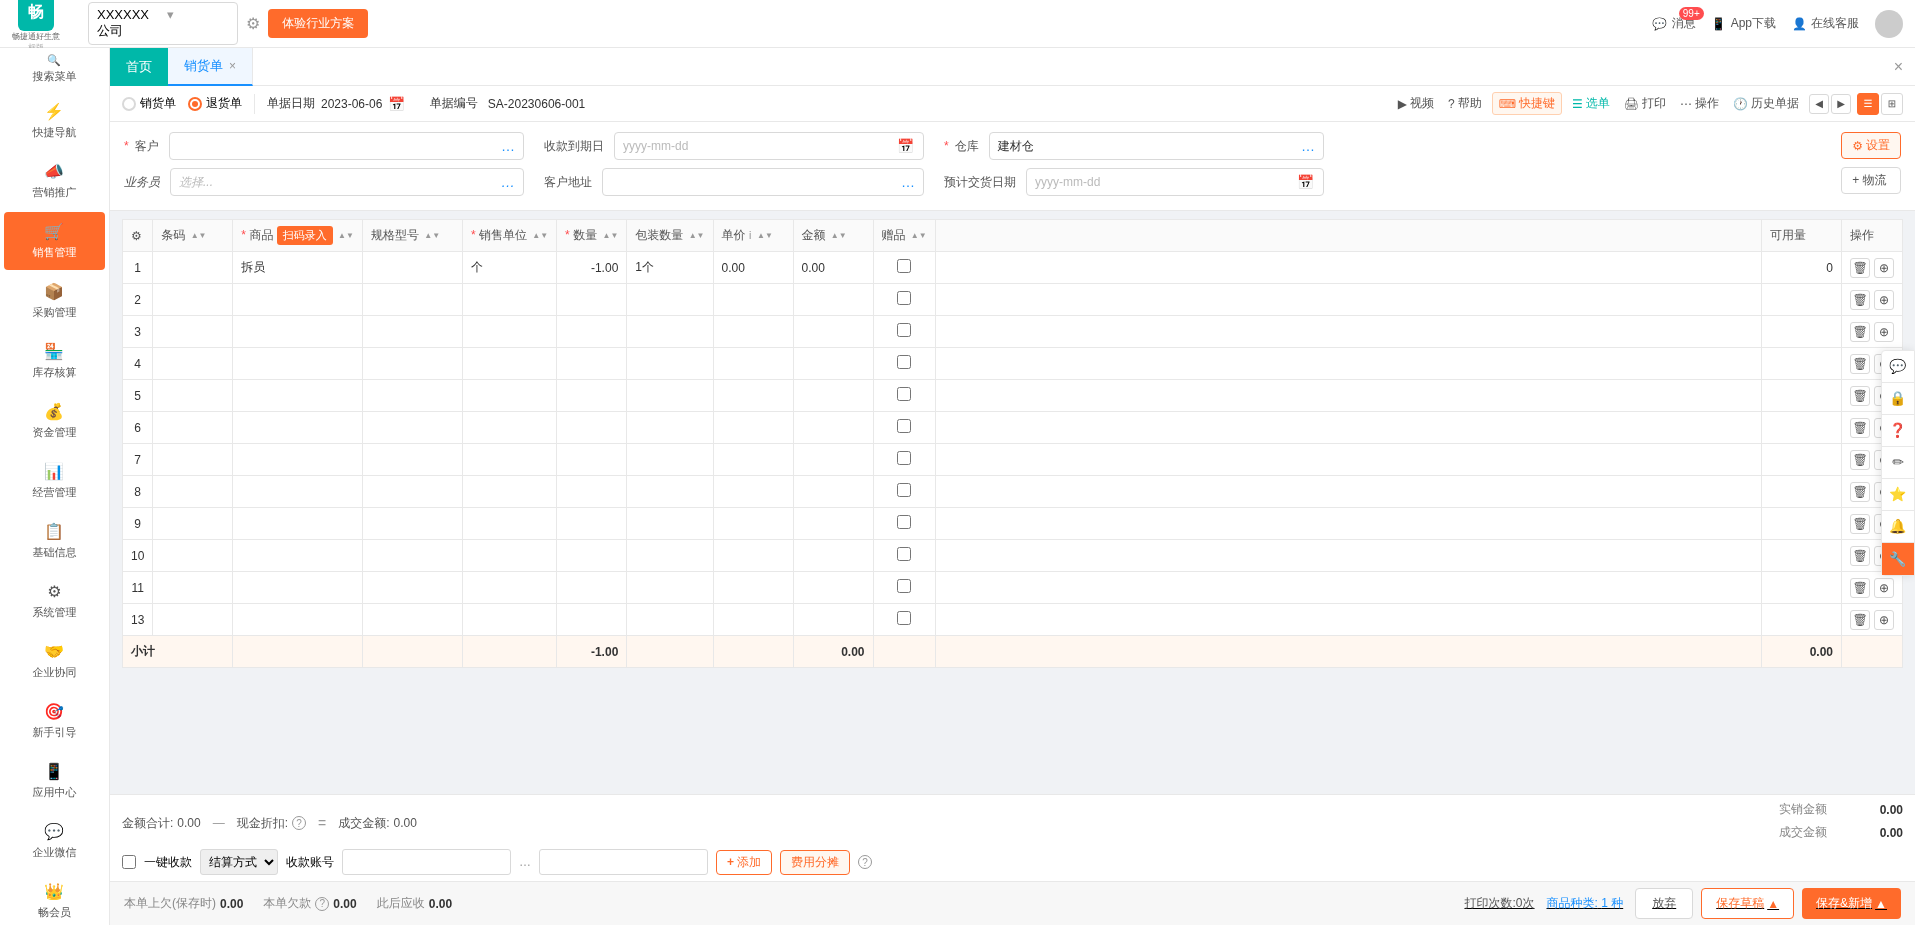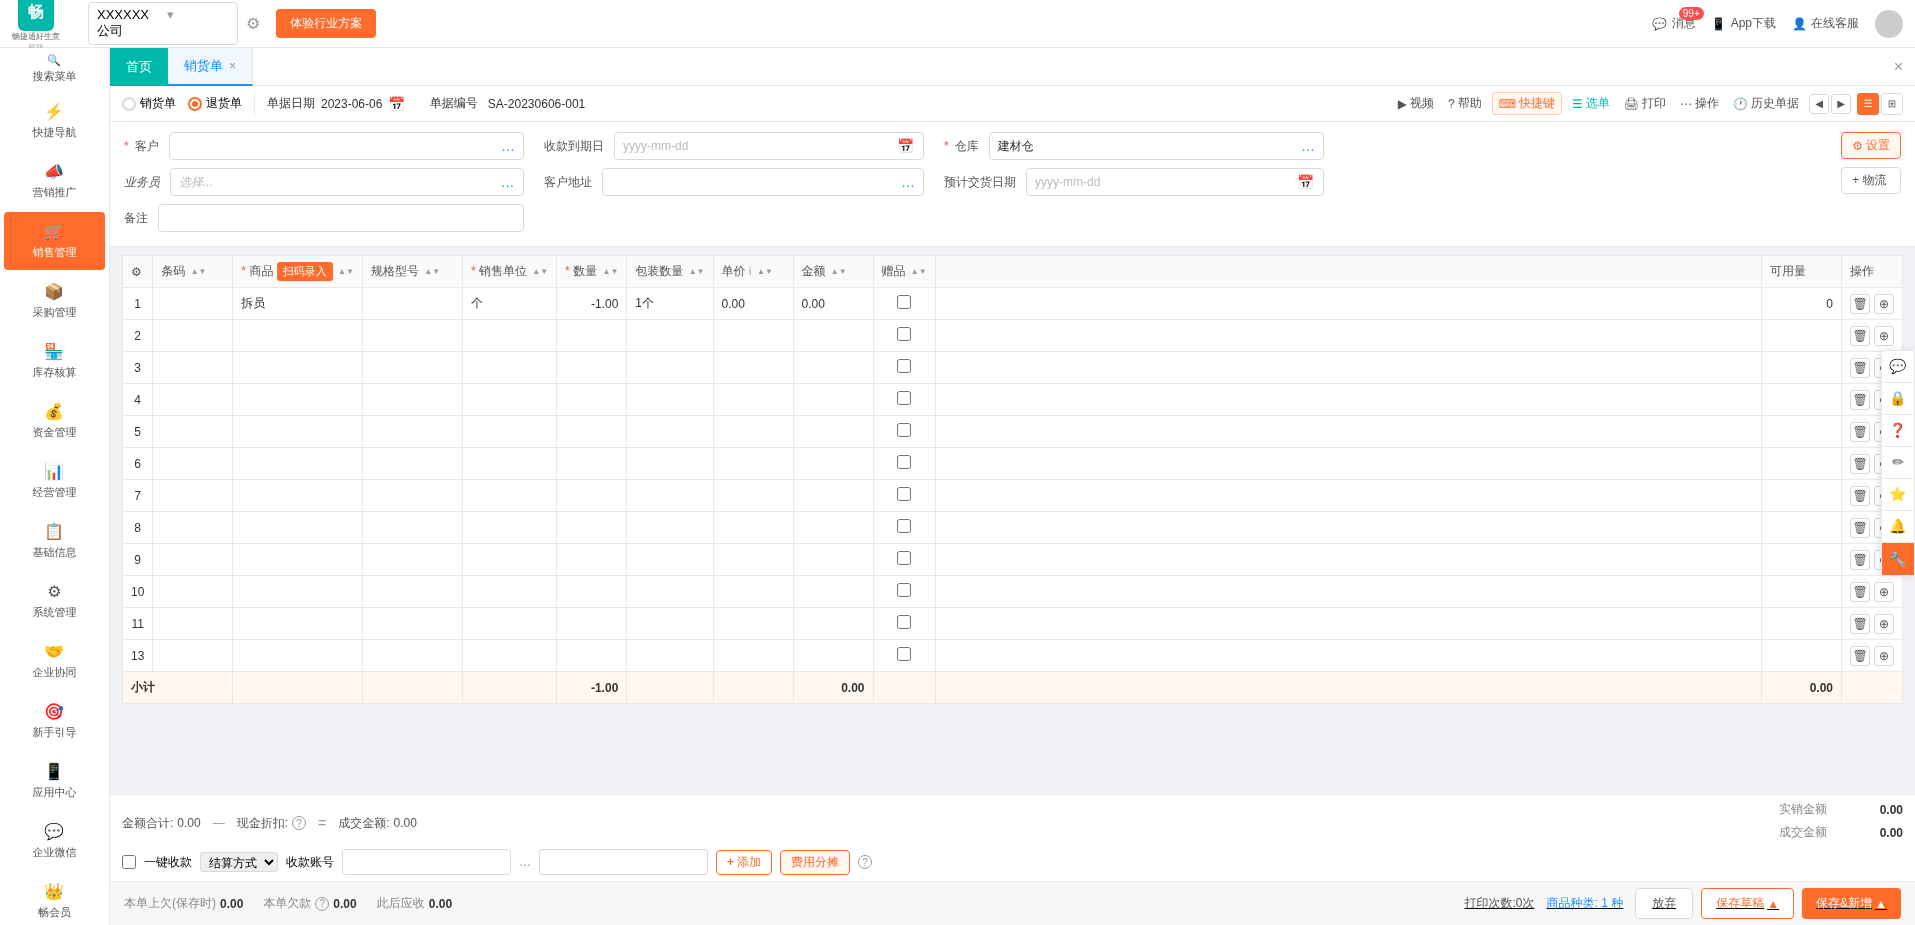--- a/index.html
+++ b/index.html
@@ -10,21 +10,21 @@
     .top-bar { height: 48px; background: #fff; display: flex; align-items: center; padding: 0 12px; border-bottom: 1px solid #e8e8e8; flex-shrink: 0; }
     .main-area { display: flex; flex: 1; overflow: hidden; }
     .sidebar { width: 110px; background: #fff; border-right: 1px solid #e8e8e8; display: flex; flex-direction: column; flex-shrink: 0; }
     .content-area { flex: 1; display: flex; flex-direction: column; overflow: hidden; background: #f0f2f5; }
 
     
     .top-bar-logo { display: flex; flex-direction: column; align-items: center; margin-right: 16px; }
     .top-bar-company { display: flex; align-items: flex-start; border: 1px solid #d9d9d9; border-radius: 4px; padding: 4px 8px; min-width: 150px; cursor: pointer; }
     .top-bar-company span { flex: 1; font-size: 13px; }
     .top-bar-company .arrow { color: #999; margin-left: 8px; }
-    .top-bar-btn { margin-left: 16px; background: #ff6b2b; color: white; border: none; border-radius: 4px; padding: 6px 14px; cursor: pointer; font-size: 12px; }
+    .top-bar-btn { margin-left: 8px; background: #ff6b2b; color: white; border: none; border-radius: 4px; padding: 6px 14px; cursor: pointer; font-size: 12px; }
     .top-bar-right { margin-left: auto; display: flex; align-items: center; gap: 16px; }
     .top-bar-right-item { display: flex; align-items: center; gap: 4px; cursor: pointer; color: #555; font-size: 12px; position: relative; }
     .badge { background: #ff4d4f; color: white; border-radius: 10px; font-size: 10px; padding: 1px 4px; position: absolute; top: -8px; right: -8px; }
     .avatar { width: 28px; height: 28px; border-radius: 50%; background: #ccc; }
 
     
     .sidebar-item { display: flex; flex-direction: column; align-items: center; padding: 10px 8px; cursor: pointer; color: #555; gap: 4px; font-size: 11px; border-radius: 4px; margin: 2px 4px; }
     .sidebar-item.active { background: #ff6b2b; color: white; }
     .sidebar-item.active .si-icon { color: white; }
     .si-icon { font-size: 16px; }
@@ -94,21 +94,21 @@
     .info-icon { color: #999; font-size: 11px; cursor: pointer; }
 
     
     .bottom-bar { background: #fff; border-top: 1px solid #e8e8e8; padding: 6px 12px; flex-shrink: 0; }
     .bottom-row1 { display: flex; align-items: center; gap: 12px; margin-bottom: 4px; }
     .summary-item { display: flex; align-items: center; gap: 4px; font-size: 12px; color: #555; }
     .summary-dash { color: #999; }
     .equals-sign { color: #999; font-size: 14px; }
     .bottom-row2 { display: flex; align-items: center; gap: 8px; }
     .checkbox-small { width: 14px; height: 14px; cursor: pointer; }
-    .select-small { border: 1px solid #d9d9d9; border-radius: 3px; padding: 2px 4px; font-size: 12px; height: 20px; }
+    .select-small { border: 1px solid #d9d9d9; border-radius: 3px; padding: 2px 4px; font-size: 12px; height: 26px; }
     .input-small { border: 1px solid #d9d9d9; border-radius: 3px; padding: 2px 6px; font-size: 12px; height: 26px; min-width: 60px; }
     .add-btn { background: #fff; color: #ff6b2b; border: 1px solid #ff6b2b; border-radius: 4px; padding: 3px 10px; cursor: pointer; font-size: 12px; display: flex; align-items: center; gap: 3px; }
     .expense-btn { background: #fff7f0; color: #ff6b2b; border: 1px solid #ff6b2b; border-radius: 4px; padding: 3px 10px; cursor: pointer; font-size: 12px; }
 
     
     .status-bar { background: #f7f7f7; border-top: 1px solid #e8e8e8; padding: 6px 14px; display: flex; align-items: center; gap: 20px; flex-shrink: 0; }
     .status-item { display: flex; align-items: center; gap: 4px; font-size: 12px; color: #555; }
     .status-label { color: #888; }
     .status-value { color: #333; font-weight: bold; }
     .status-right { margin-left: auto; display: flex; align-items: center; gap: 12px; text-decoration: underline; }
@@ -360,26 +360,20 @@
                 </div>
               </div>
               <div class="form-field" style="margin-left:20px;max-width:380px;">
                 <span class="form-label">预计交货日期</span>
                 <div style="flex:1;border:1px solid #d9d9d9;border-radius:4px;height:28px;display:flex;align-items:center;padding:0 8px;margin-left:4px;cursor:pointer;">
                   <span style="flex:1;color:#bbb;font-size:12px;">yyyy-mm-dd</span>
                   <span class="date-icon">📅</span>
                 </div>
               </div>
             </div>
-            <div class="form-row">
-              <div class="form-field" style="max-width:400px;">
-                <span class="form-label">备注</span>
-                <input type="text" class="form-input" style="margin-left: 4px;">
-              </div>
-            </div>
           </div>
           <div class="form-right-buttons">
             <button class="settings-btn">
               <span>⚙</span>
               <span>设置</span>
             </button>
             <button class="flow-btn">
               <span>+ 物流</span>
             </button>
           </div>

